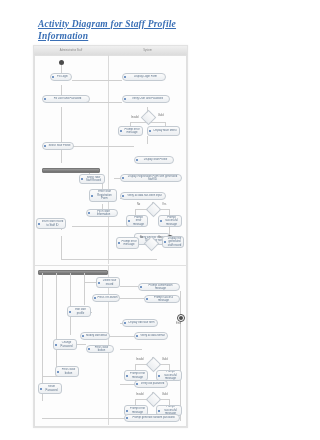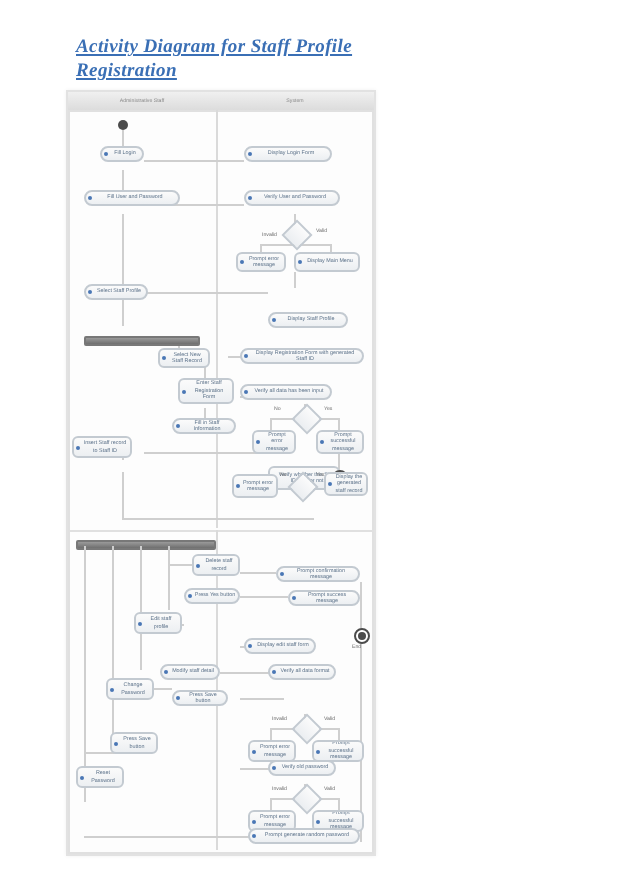--- a/index.html
+++ b/index.html
@@ -78,21 +78,21 @@
   .glabel{
     position:absolute;font-size:2.6px;color:#6d6d6d;white-space:nowrap;
   }
   
   .hline{position:absolute;height:1px;background:#cfcfcf;}
   .vline{position:absolute;width:1px;background:#cfcfcf;}
 </style>
 </head>
 <body>
 
-<div id="doc-title">Activity Diagram for Staff Profile Registration</div>
+<div id="doc-title">Activity Diagram for Staff Profile Information</div>
 
 <div id="diagram">
 
   <div class="swimlane-head" id="lane-head-left">Administrative Staff</div>
   <div class="swimlane-head" id="lane-head-right">System</div>
 
   <div class="lane-frame" style="left:0;top:9px;width:151px;height:209px;"></div>
   <div class="lane-divider" style="top:9px;height:209px;"></div>
 
   <div class="lane-frame" style="left:0;top:219px;width:151px;height:160px;"></div>

